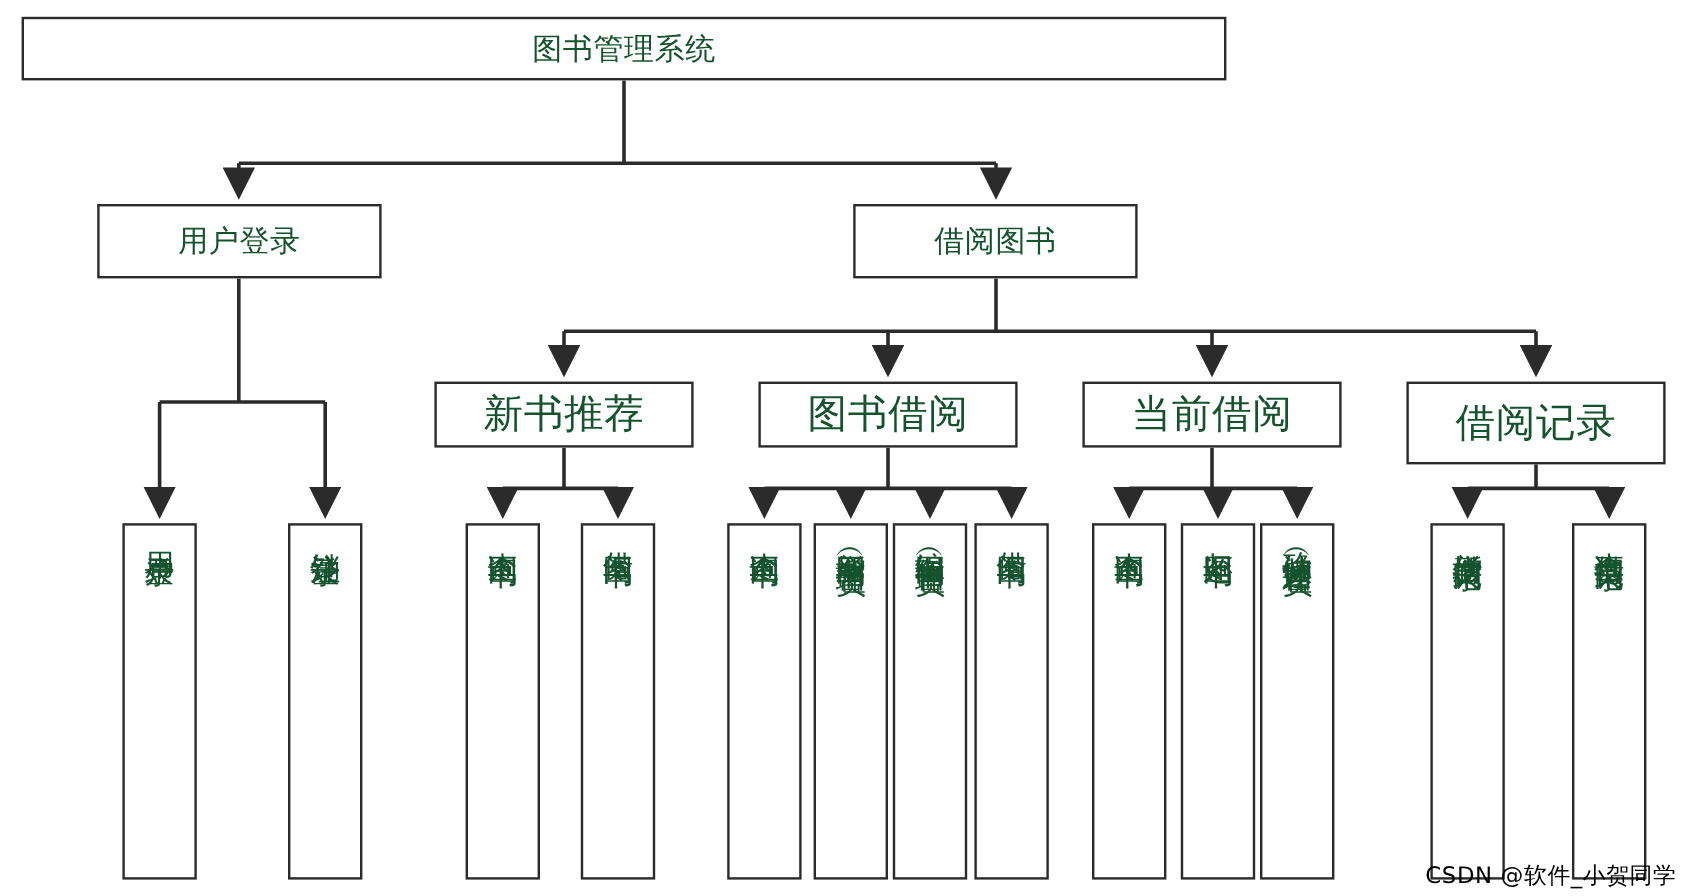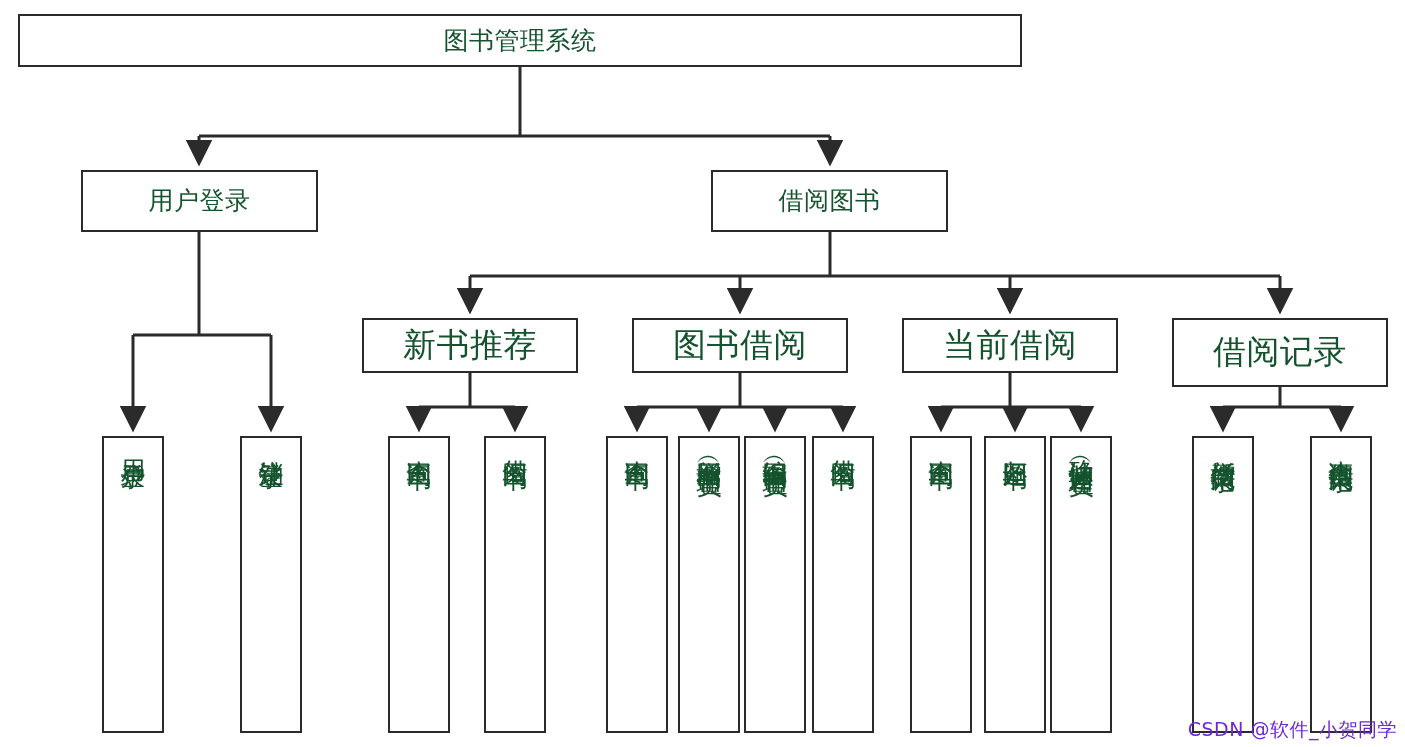--- a/index.html
+++ b/index.html
@@ -69,21 +69,21 @@
     max-height: 292px;
   }
   .node.leaf.tall .node-label {
     max-height: 290px;
   }
   #watermark {
     position: absolute;
     right: 8px;
     bottom: 4px;
     font-size: 19px;
-    color: #6d28d9;
+    color: #000000;
     letter-spacing: 0.5px;
     white-space: nowrap;
     pointer-events: none;
   }
 </style>
 </head>
 <body>
 
 <div id="canvas">
 

